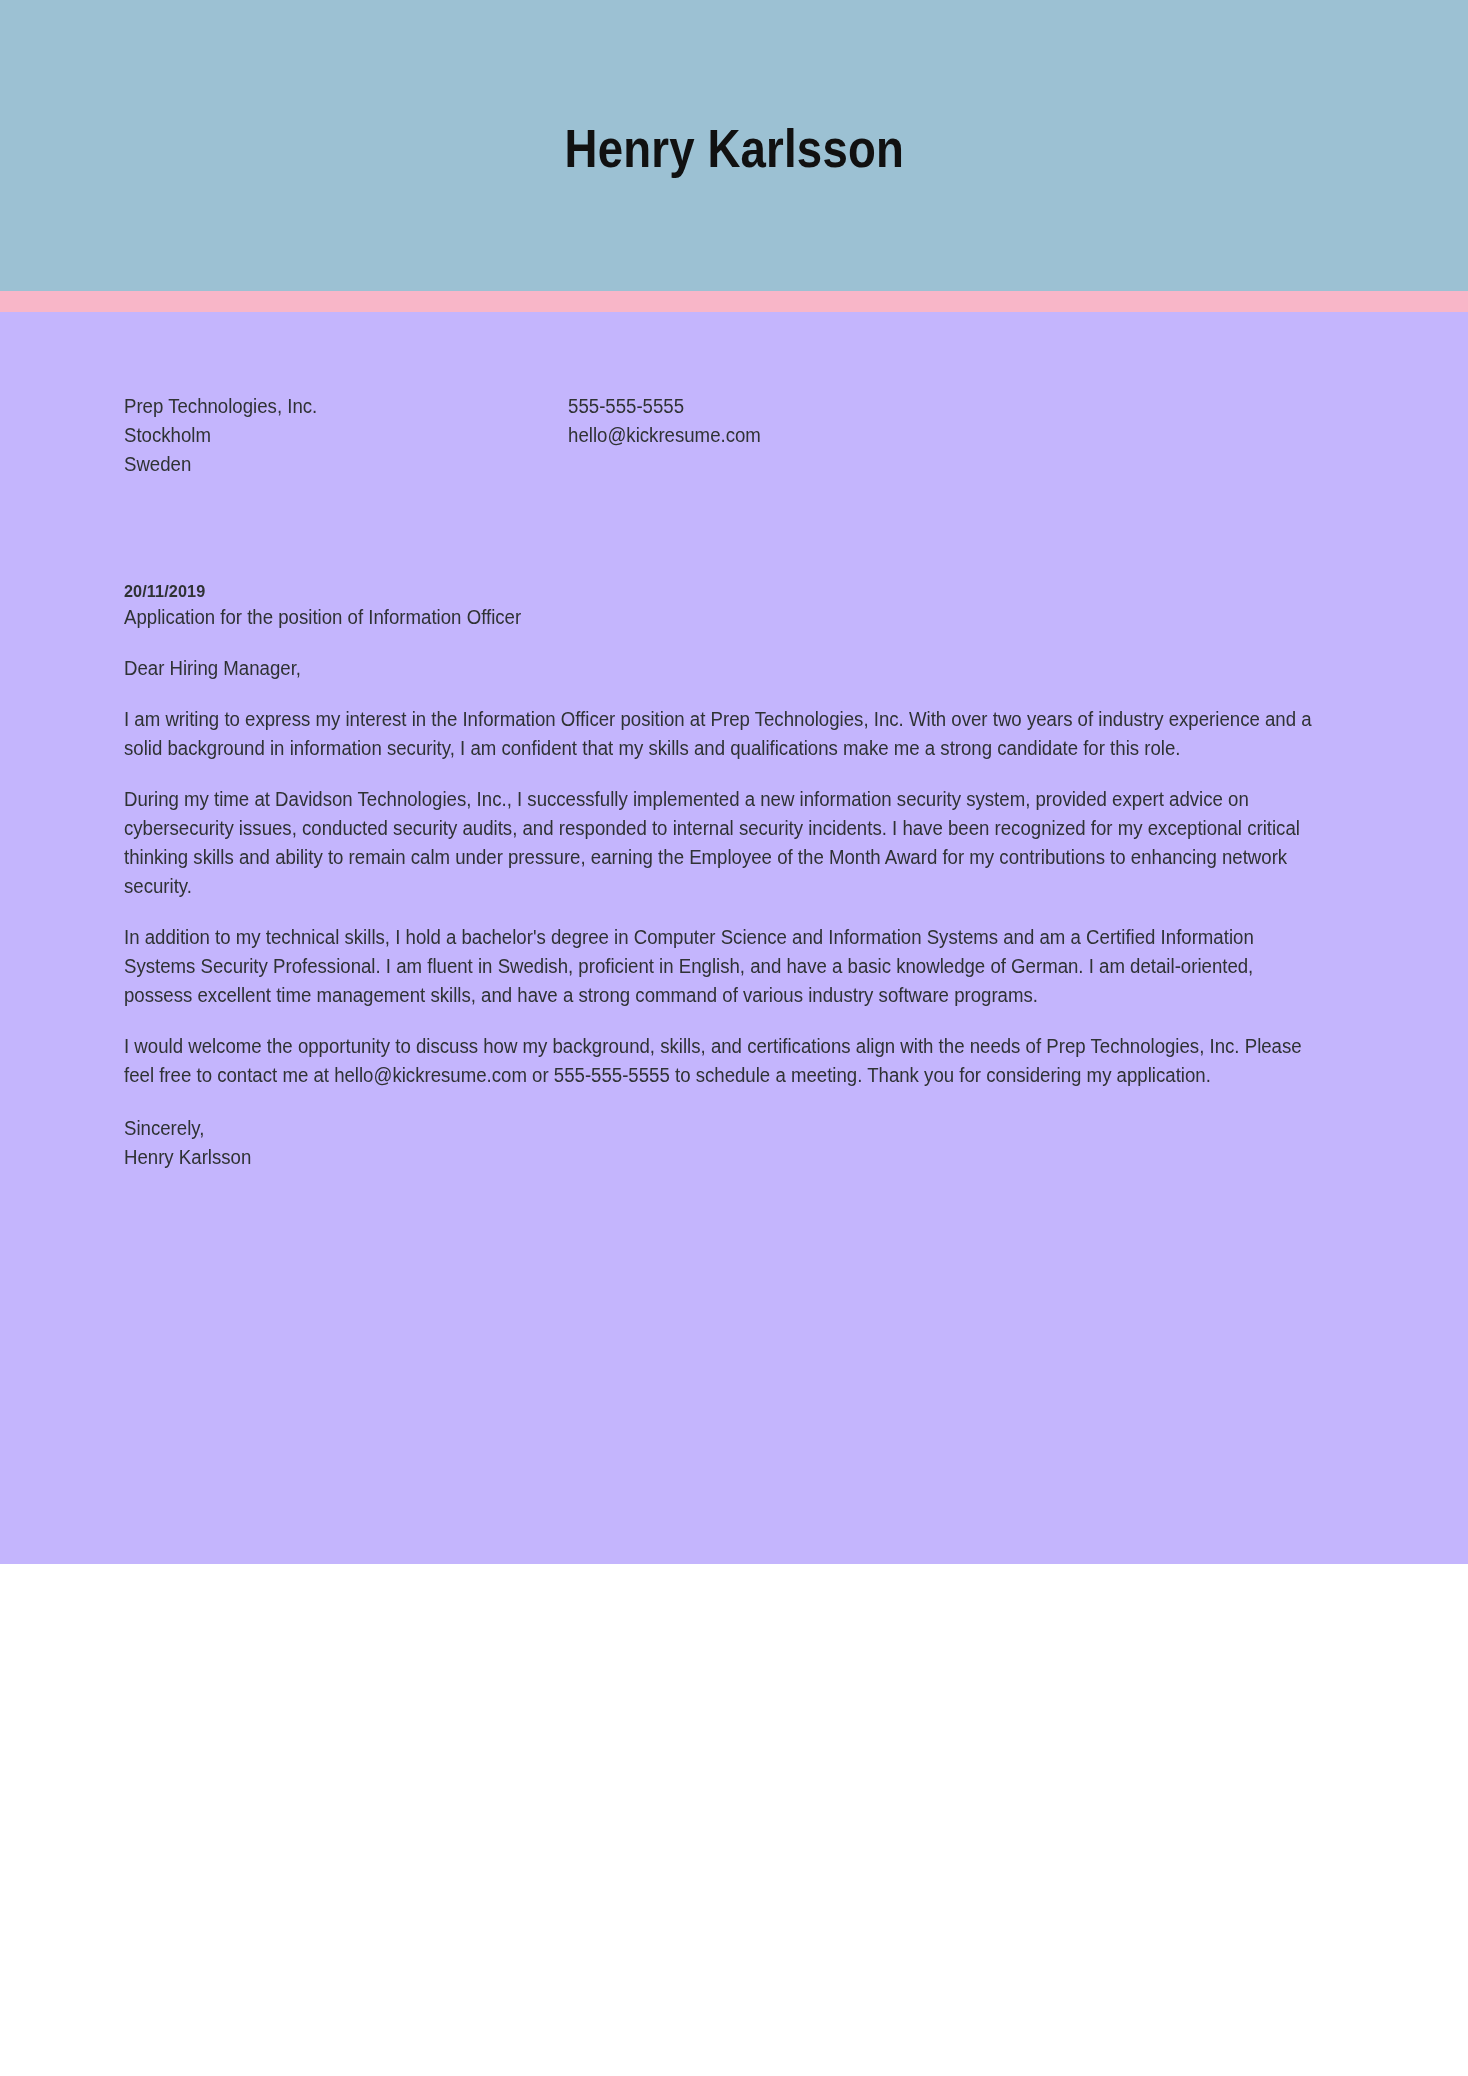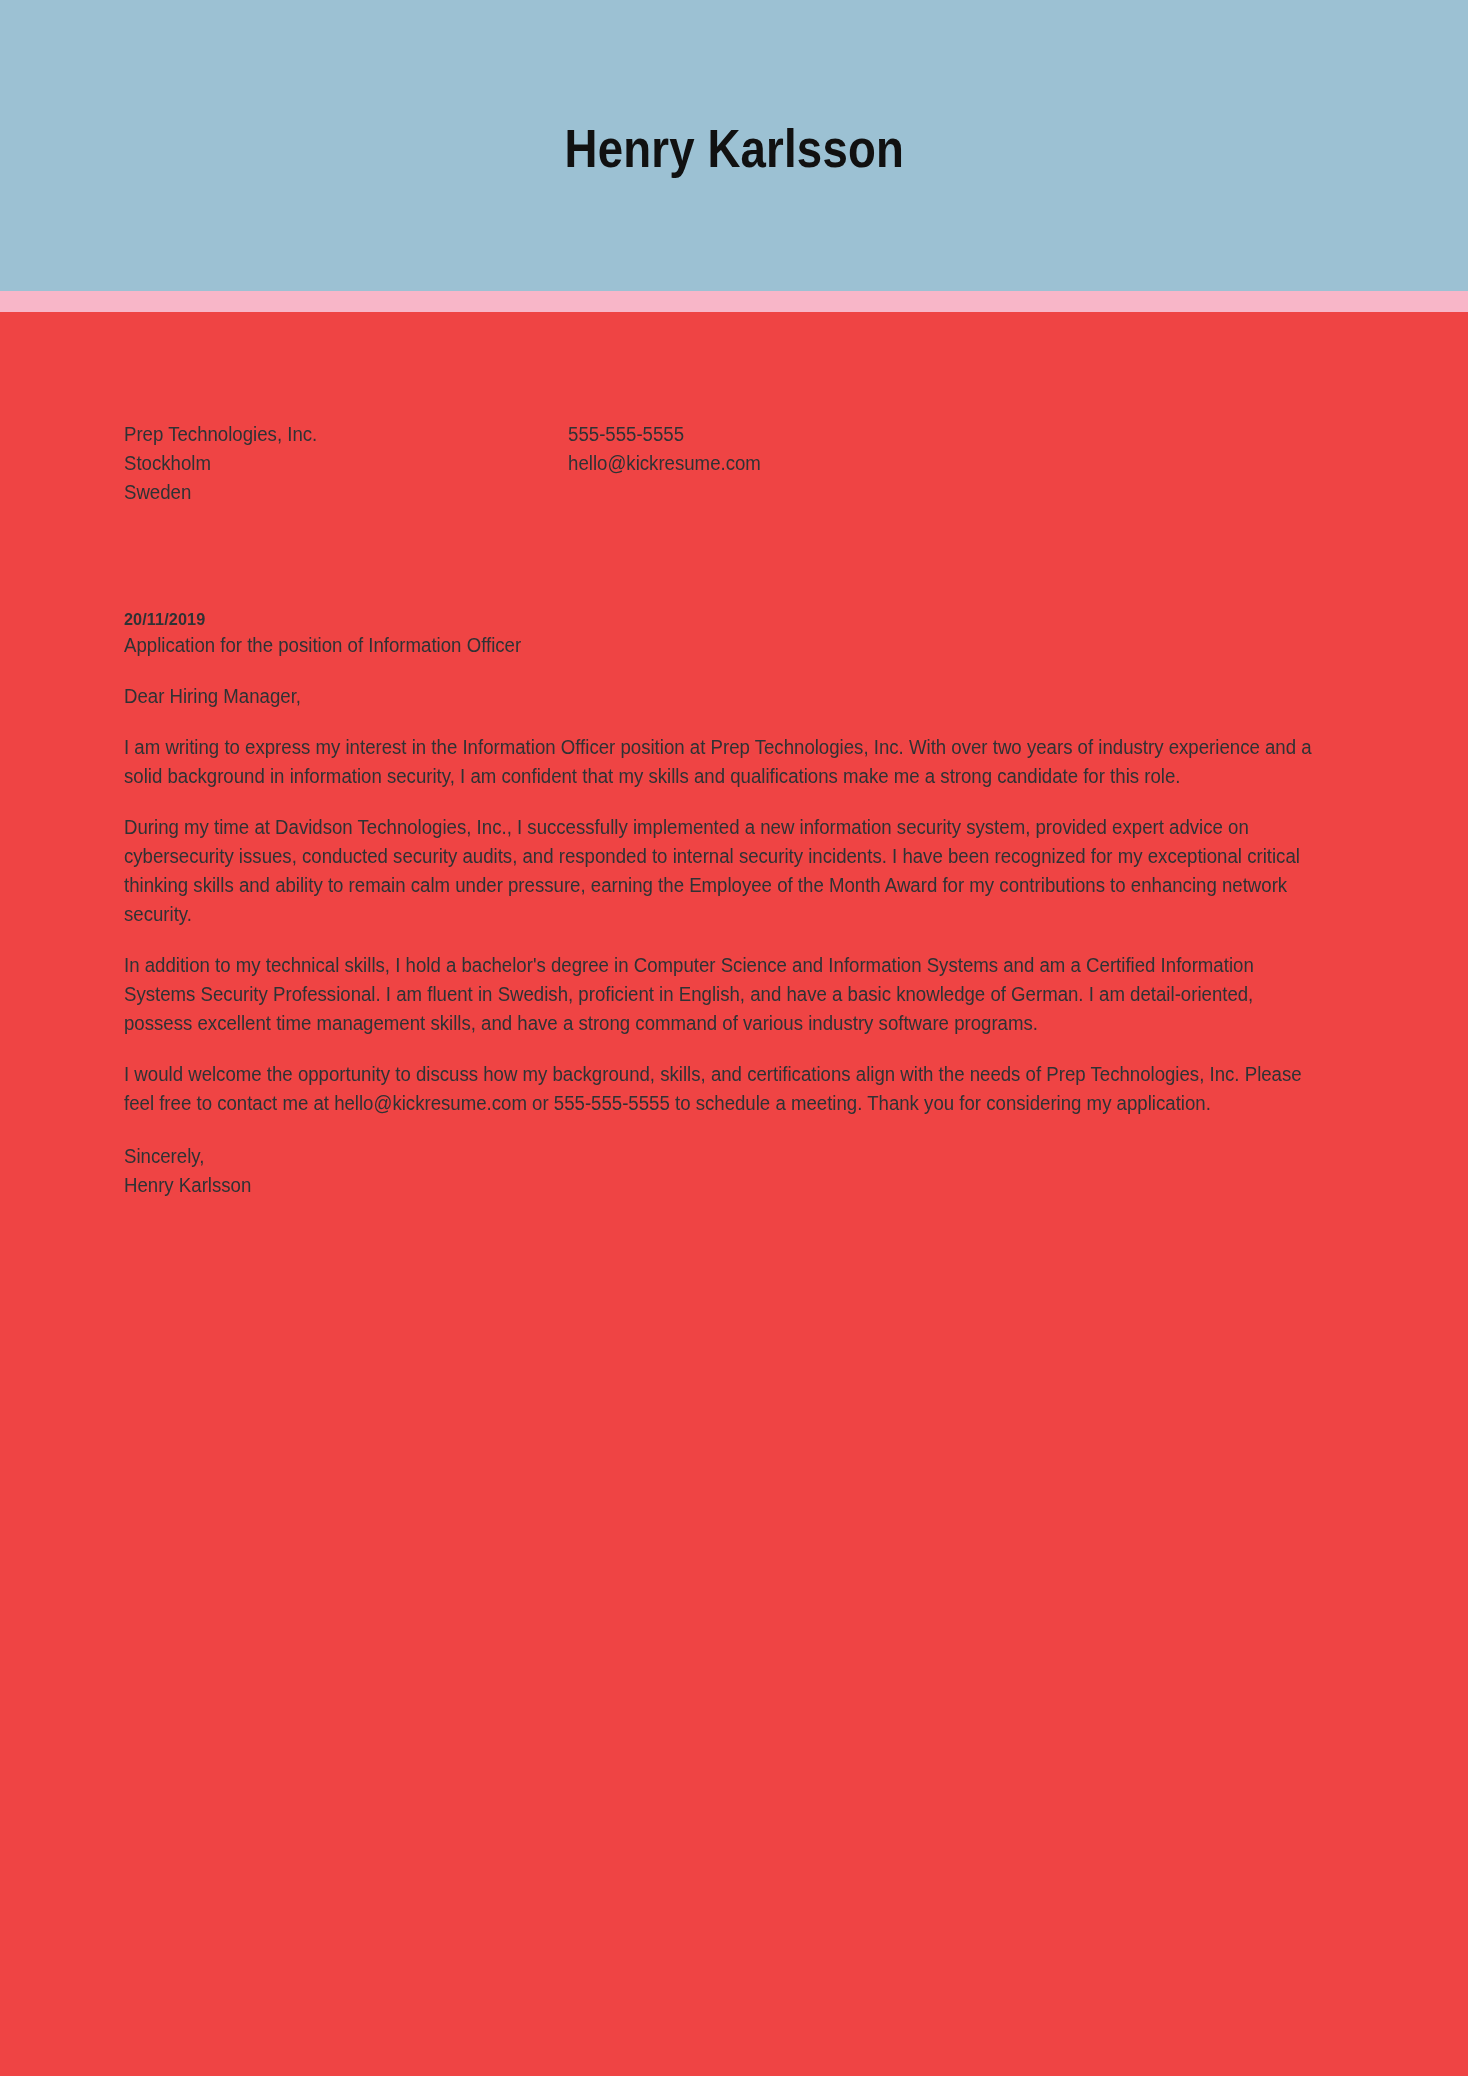--- a/index.html
+++ b/index.html
@@ -10,22 +10,22 @@
   body {
     width: 1468px;
     height: 2076px;
     font-family: "Liberation Sans", "DejaVu Sans", sans-serif;
     -webkit-font-smoothing: antialiased;
   }
 
   .page {
     position: relative;
     width: 1468px;
-    height: 2076px;
-    background: #ef4444;
+    height: 1564px;
+    background: #c4b5fd;
     overflow: hidden;
   }
 
   
   .header-band {
     position: absolute;
     top: 0;
     left: 0;
     width: 1468px;
     height: 291px;
@@ -56,21 +56,21 @@
     top: 291px;
     left: 0;
     width: 1468px;
     height: 21px;
     background: #f8b6c8;
   }
 
   
   .content {
     position: absolute;
-    top: 324px;
+    top: 296px;
     left: 0;
     width: 1468px;
     box-sizing: border-box;
     padding: 96px 100px 0 124px;
   }
 
   .letter-text {
     font-family: "Liberation Sans Narrow", "Liberation Sans", "DejaVu Sans Condensed", sans-serif;
     font-size: 19.5px;
     line-height: 29px;

